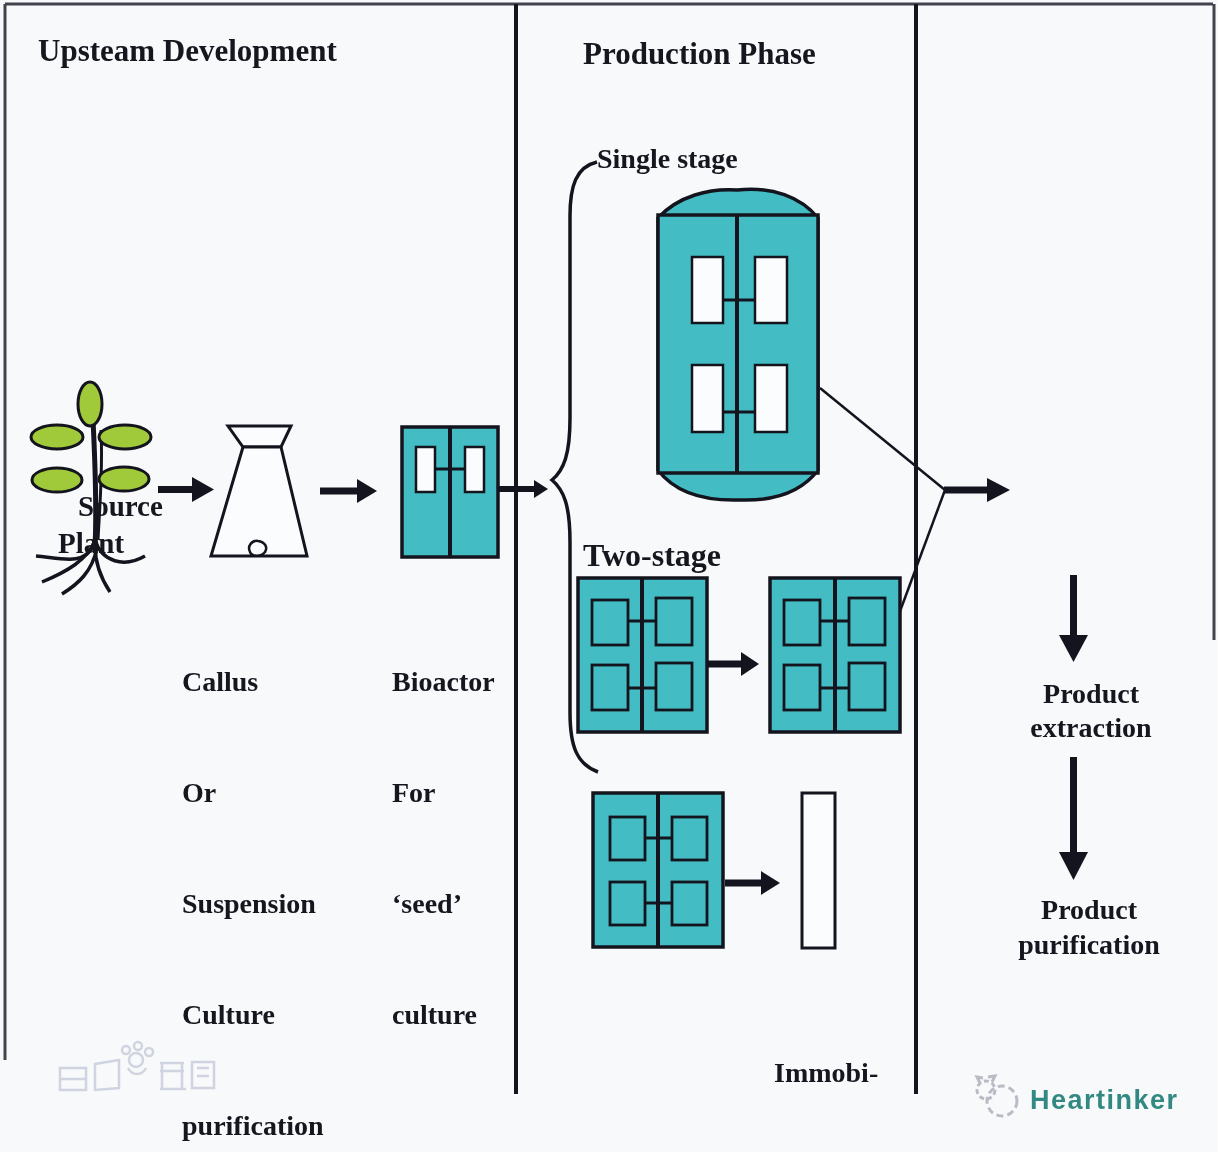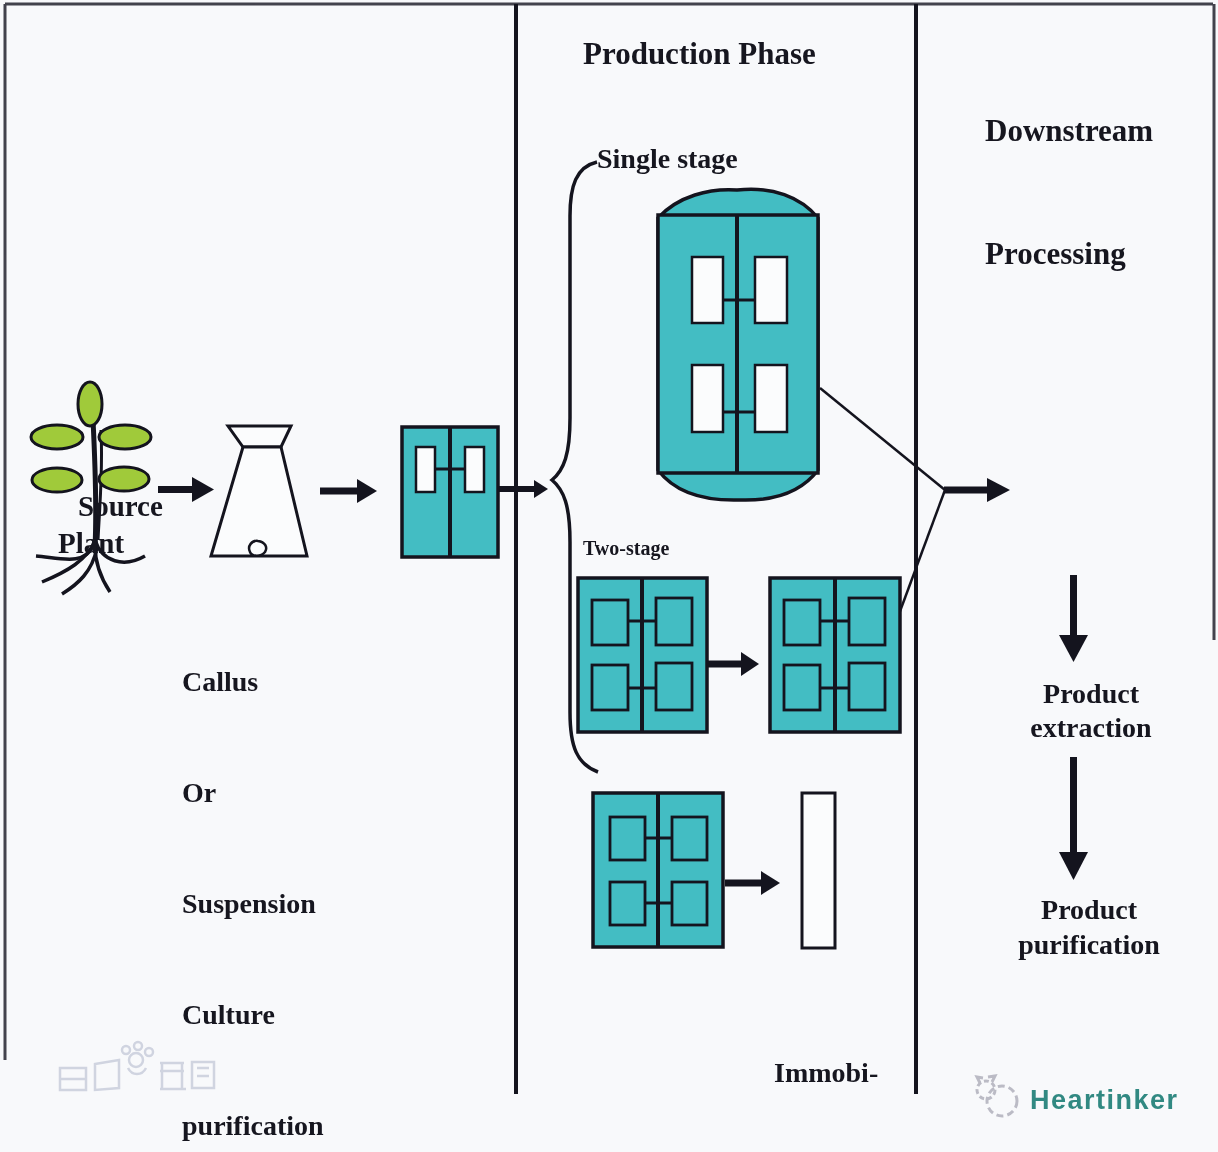--- a/index.html
+++ b/index.html
@@ -183,40 +183,43 @@
     </g>
 
     <g stroke="#b5b5c0" stroke-width="3" fill="none" opacity="0.9">
       <circle cx="1002" cy="1101" r="15" stroke-dasharray="7 4"></circle>
       <circle cx="986" cy="1090" r="9" stroke-dasharray="5 3"></circle>
       <path d="M980,1083 l-3,-6 6,1" stroke-dasharray="none"></path>
       <path d="M992,1082 l3,-6 -7,1" stroke-dasharray="none"></path>
     </g>
   </svg>
 
+  <div class="lbl h1" style="left:38px;top:33px;">Upsteam Development</div>
   <div class="lbl h1" style="left:583px;top:36px;">Production Phase</div>
-  <div class="lbl h1" style="left:985px;top:28px;line-height:41px;">
-    <span class="line">Downstream</span>
-    <span class="line">Processing</span>
-  </div>
 
   <div class="lbl" style="left:78px;top:490px;font-size:29px;">Source</div>
   <div class="lbl" style="left:58px;top:527px;font-size:29px;">Plant</div>
 
   <div class="lbl b28" style="left:182px;top:589px;">
     <span class="line">Callus</span>
     <span class="line">Or</span>
     <span class="line">Suspension</span>
     <span class="line">Culture</span>
     <span class="line">purification</span>
   </div>
 
+  <div class="lbl b28" style="left:392px;top:589px;">
+    <span class="line">Bioactor</span>
+    <span class="line">For</span>
+    <span class="line">‘seed’</span>
+    <span class="line">culture</span>
+  </div>
 
   <div class="lbl" style="left:597px;top:143px;font-size:28px;">Single stage</div>
-  <div class="lbl" style="left:583px;top:537px;font-size:20px;text-align:center;">Two-stage</div>
+  <div class="lbl" style="left:583px;top:537px;font-size:32px;text-align:center;">Two-stage</div>
 
   <div class="lbl b28" style="left:774px;top:980px;">
     <span class="line">Immobi-</span>
     
     
     
   </div>
 
 
   <div class="lbl ctr" style="left:1016px;top:677px;width:150px;font-size:28px;line-height:34px;">

